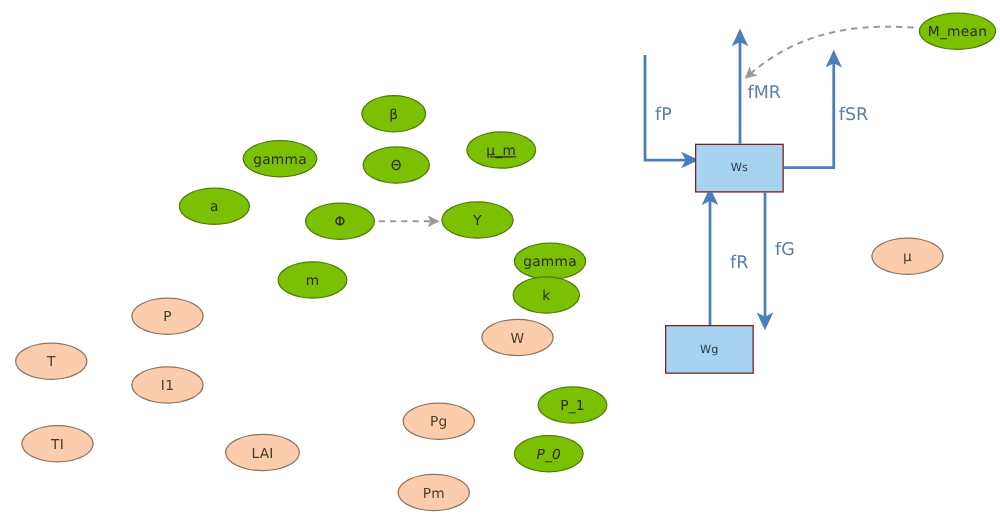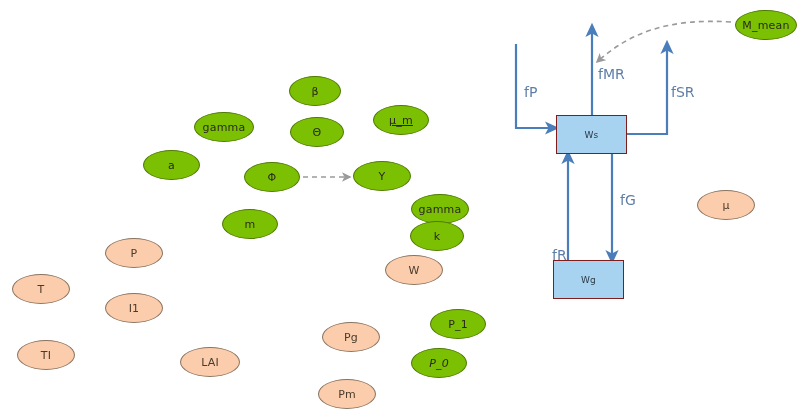--- a/index.html
+++ b/index.html
@@ -104,24 +104,24 @@
       <div class="node ellipse peach" style="left: 17px; top: 340px; width: 58px; height: 30px; text-align: right;">TI</div>
       <div class="node ellipse peach" style="left: 180px; top: 347px; width: 60px; height: 30px;">LAI</div>
       <div class="node ellipse green" style="left: 411px; top: 348px; width: 56px; height: 30px; font-style: italic;">P_0</div>
       <div class="node ellipse peach" style="left: 318px; top: 379px; width: 58px; height: 30px; text-align: right;">Pm</div>
       <div class="node ellipse green" style="left: 735px; top: 10px; width: 62px; height: 30px;">M_mean</div>
       <div class="node ellipse peach" style="left: 697px; top: 190px; width: 58px; height: 30px;">μ</div>
     </div>
 
   <div id="box-layer">
       <div class="node boxnode" style="left: 556px; top: 115px; width: 71px; height: 39px;">Ws</div>
-      <div class="node boxnode" style="left: 553px; top: 260px; width: 71px; height: 39px;">Wg</div>
+      <div class="node boxnode" style="left: 532px; top: 260px; width: 71px; height: 39px;">Wg</div>
     </div>
 
   <div id="flowlabel-layer">
       <div class="flowlabel" style="left: 524px; top: 84px;">fP</div>
       <div class="flowlabel" style="left: 598px; top: 66px;">fMR</div>
       <div class="flowlabel" style="left: 671px; top: 84px;">fSR</div>
-      <div class="flowlabel" style="left: 552px; top: 202px; margin-top: 45px;">fR</div>
+      <div class="flowlabel" style="left: 584px; top: 202px;">fR</div>
       <div class="flowlabel" style="left: 620px; top: 192px;">fG</div>
     </div>
 
 </div>
 
 </body></html>

